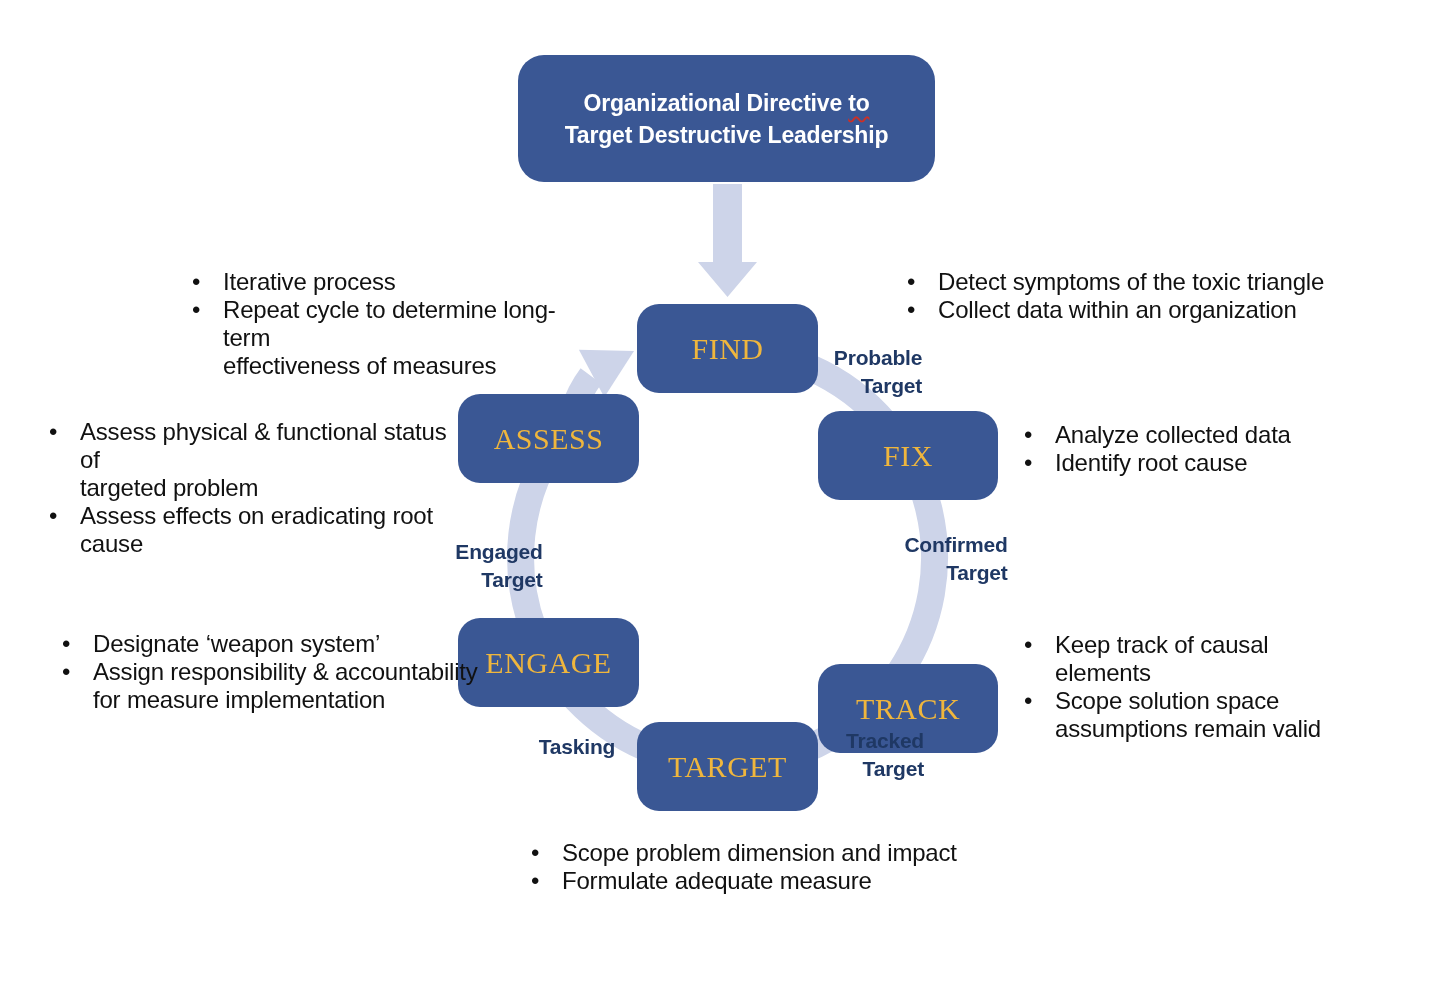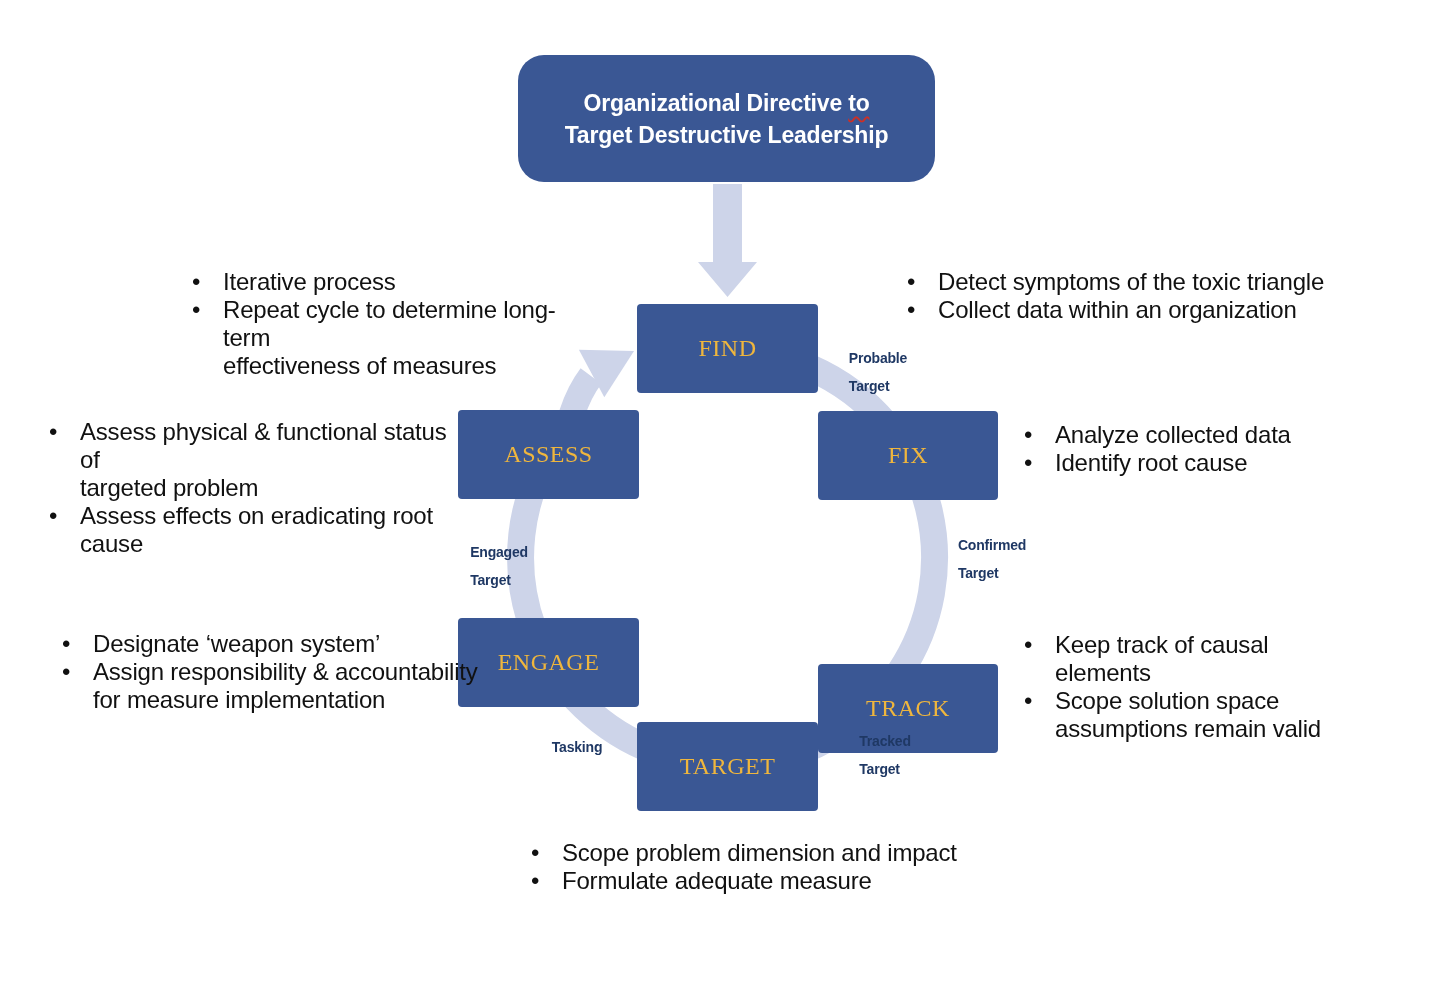--- a/index.html
+++ b/index.html
@@ -21,40 +21,40 @@
     text-align:left;letter-spacing:-0.2px;
   }
   .misspelled{
     text-decoration-line:underline;
     text-decoration-style:wavy;
     text-decoration-color:var(--squiggle,#cc2f26);
     text-decoration-thickness:2px;
     text-underline-offset:5px;
   }
   .stage{
-    position:absolute;width:181px;height:89px;border-radius:4px;
+    position:absolute;width:181px;height:89px;border-radius:22px;
     background:var(--box_fill,#3A5794);
     display:flex;align-items:center;justify-content:center;
     color:var(--box_text,#EFB63D);
-    font-family:"Liberation Serif",serif;font-size:24px;letter-spacing:0.5px;
+    font-family:"Liberation Serif",serif;font-size:30px;letter-spacing:0.5px;
   }
   .stage-find  {left:637px;top:304px;}
   .stage-fix   {left:818px;top:411px;width:180px;}
   .stage-track {left:818px;top:618px;width:180px;margin-top:46px;}
   .stage-target{left:637px;top:722px;}
   .stage-engage{left:458px;top:618px;}
-  .stage-assess{left:458px;top:410px;}
+  .stage-assess{left:458px;top:394px;}
 
   .transition-label{
     position:absolute;transform:translateX(-50%);
-    color:var(--label_navy,#1F3864);font-size:14px;line-height:28px;font-weight:700;
-    text-align:left;white-space:pre-line;letter-spacing:-0.2px;
+    color:var(--label_navy,#1F3864);font-size:21px;line-height:28px;font-weight:700;
+    text-align:right;white-space:pre-line;letter-spacing:-0.2px;
   }
   .tl-probable {left:878px;top:344px;}
-  .tl-confirmed{left:956px;top:531px;margin-left:36px;}
+  .tl-confirmed{left:956px;top:531px;}
   .tl-tracked  {left:885px;top:727px;}
   .tl-tasking  {left:577px;top:733px;}
   .tl-engaged  {left:499px;top:538px;}
 
   .bullets{position:absolute;color:var(--bullet_text,#111111);font-size:24px;line-height:28px;letter-spacing:-0.2px;}
   .bullet-item{position:relative;padding-left:33px;white-space:pre-line;}
   .bullet-item::before{content:"\2022";position:absolute;left:2px;top:0;}
   .bl-iterative{left:190px;top:268px;width:400px;}
   .bl-find     {left:905px;top:268px;width:440px;}
   .bl-fix      {left:1022px;top:421px;width:330px;}

